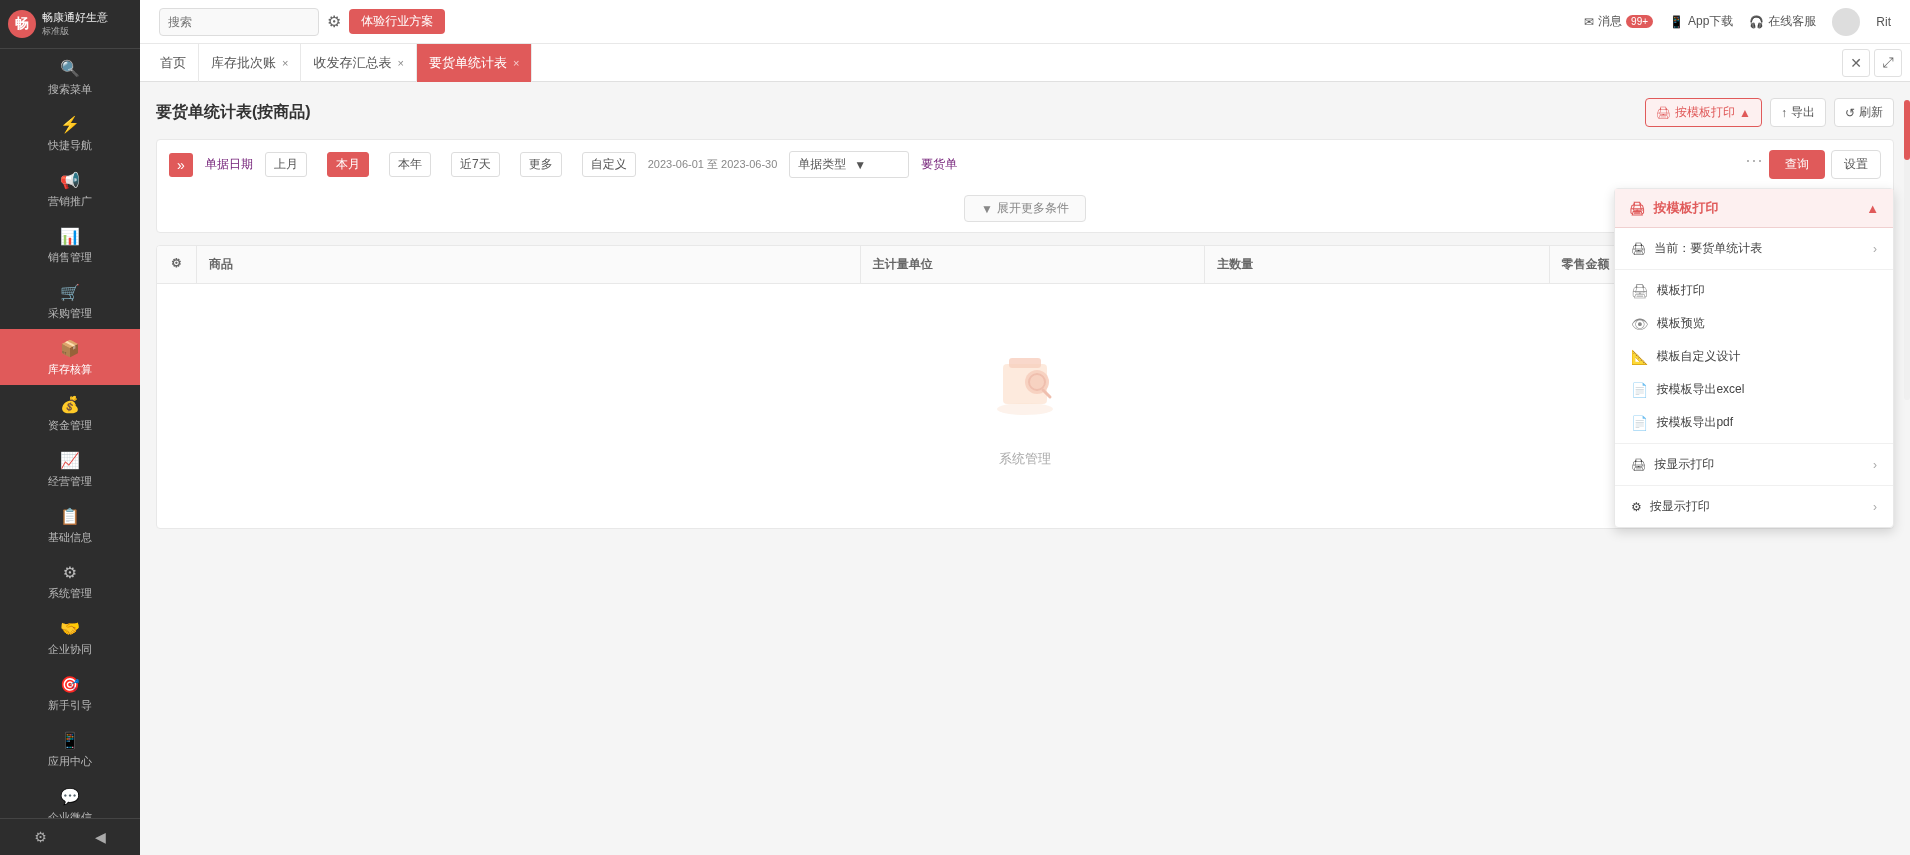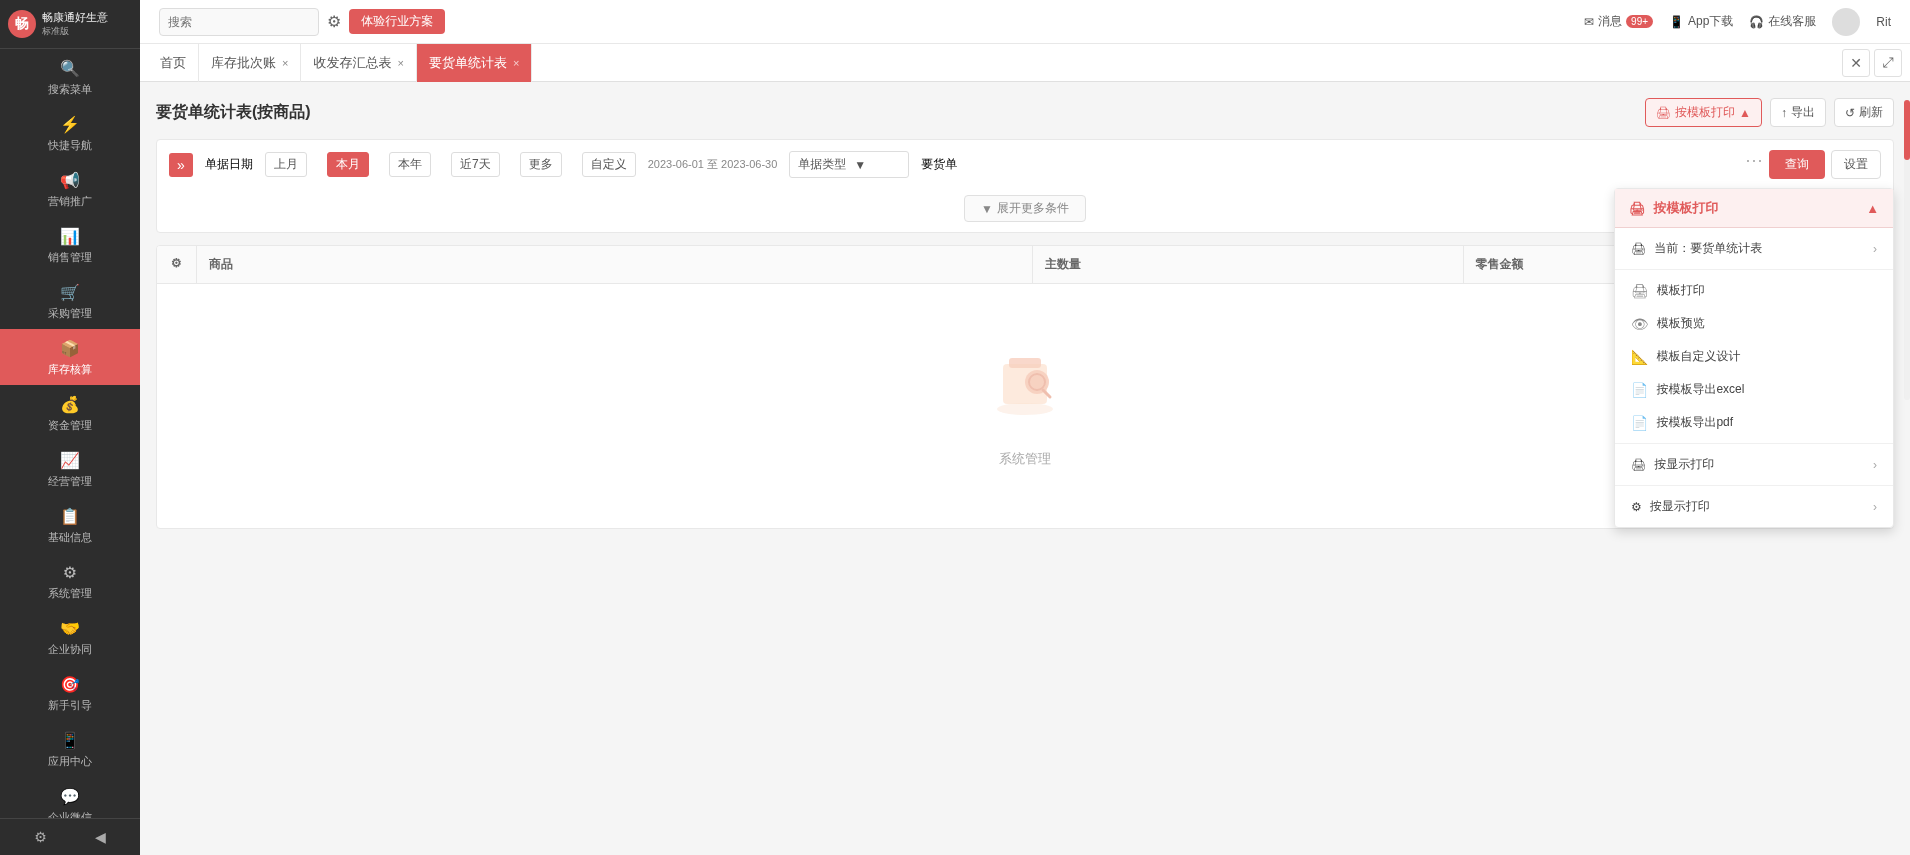--- a/index.html
+++ b/index.html
@@ -241,21 +241,21 @@
       font-size: 12px;
       cursor: pointer;
       justify-content: center;
       padding: 4px 16px;
       border: 1px solid #e0e0e0;
       border-radius: 4px;
       background: #fafafa;
     }
     .filter-label {
       font-size: 12px;
-      color: #000000;
+      color: #701a75;
       white-space: nowrap;
     }
     .filter-date-group {
       display: flex; align-items: center; gap: 20px;
     }
     .date-btn {
       padding: 3px 8px;
       border: 1px solid #ddd;
       background: #fff;
       border-radius: 3px;
@@ -604,20 +604,21 @@
           <span>▼</span>
           <span>展开更多条件</span>
         </div>
       </div>
     </div>
 
     <div class="data-table">
       <div class="table-header">
         <div class="table-col col-settings">⚙</div>
         <div class="table-col col-product">商品</div>
+        <div class="table-col col-unit">主计量单位</div>
         <div class="table-col col-qty">主数量</div>
         <div class="table-col col-amount">零售金额</div>
       </div>
 
       <div class="empty-state">
         <div class="empty-icon">
           
           <svg width="80" height="80" viewBox="0 0 80 80" xmlns="http://www.w3.org/2000/svg">
             <ellipse cx="40" cy="65" rx="28" ry="6" fill="#f5cbb0" opacity="0.5"></ellipse>
             <rect x="18" y="20" width="44" height="40" rx="4" fill="#f8c4a0" opacity="0.7"></rect>

